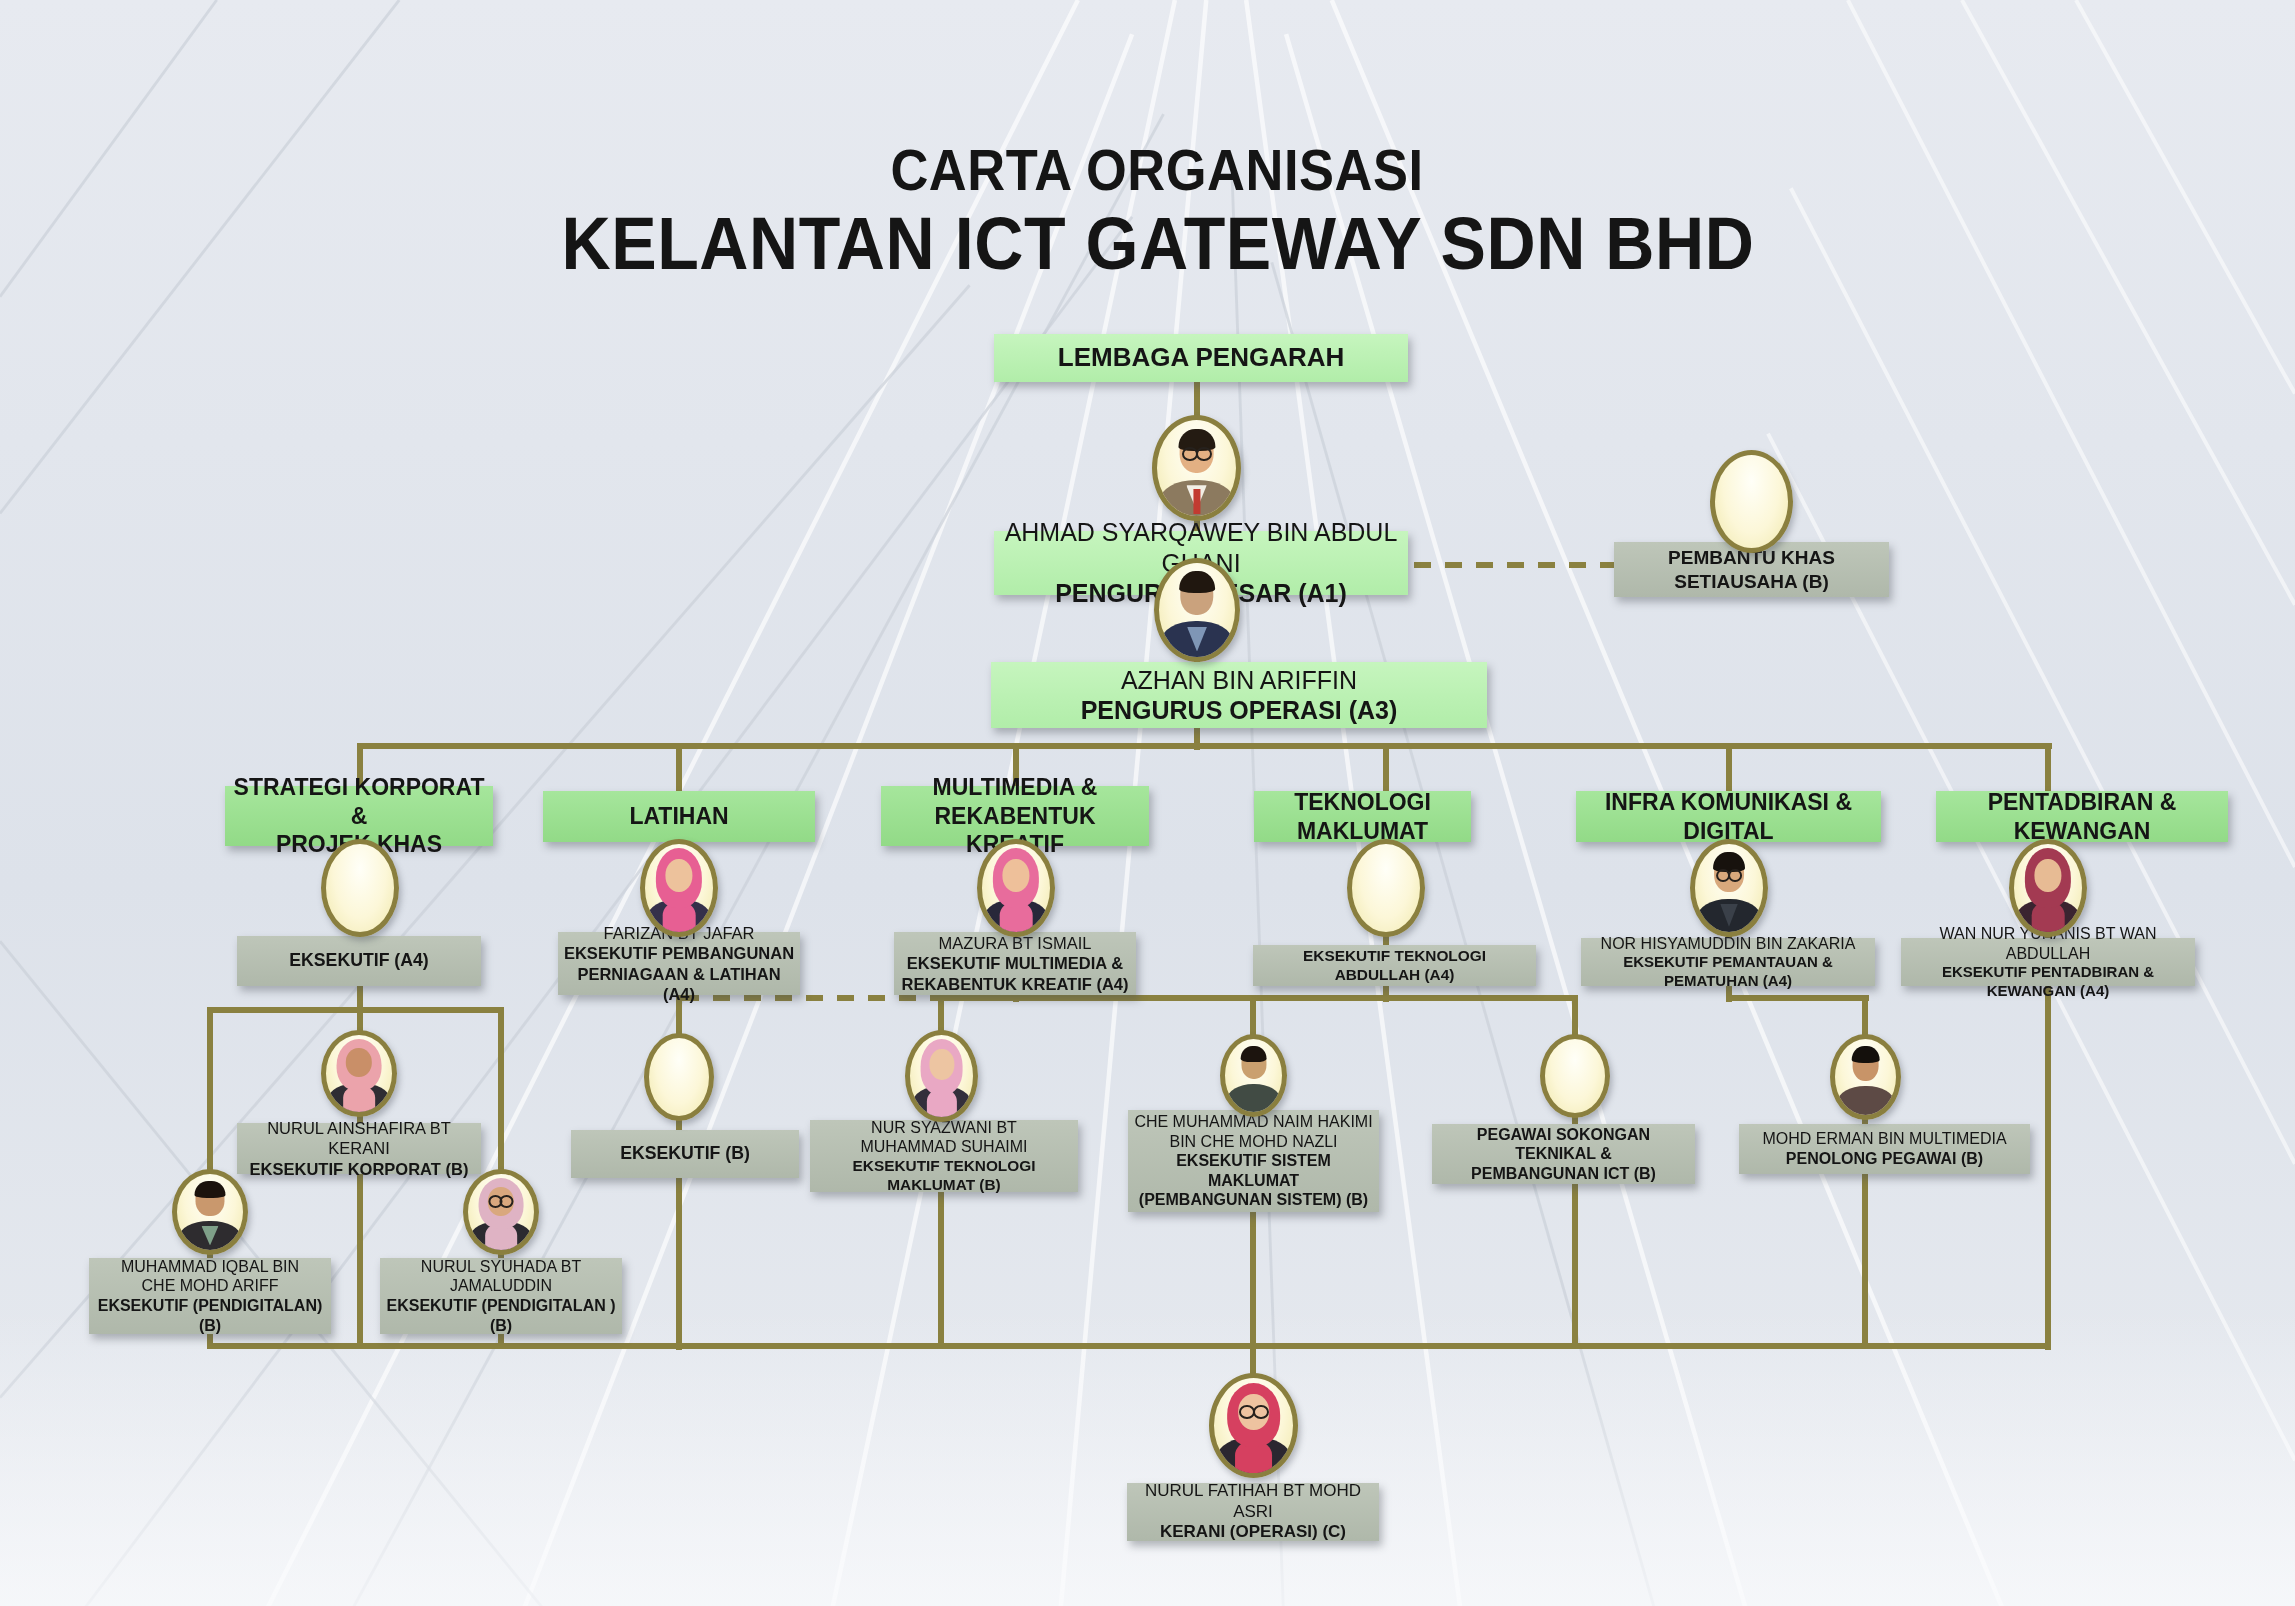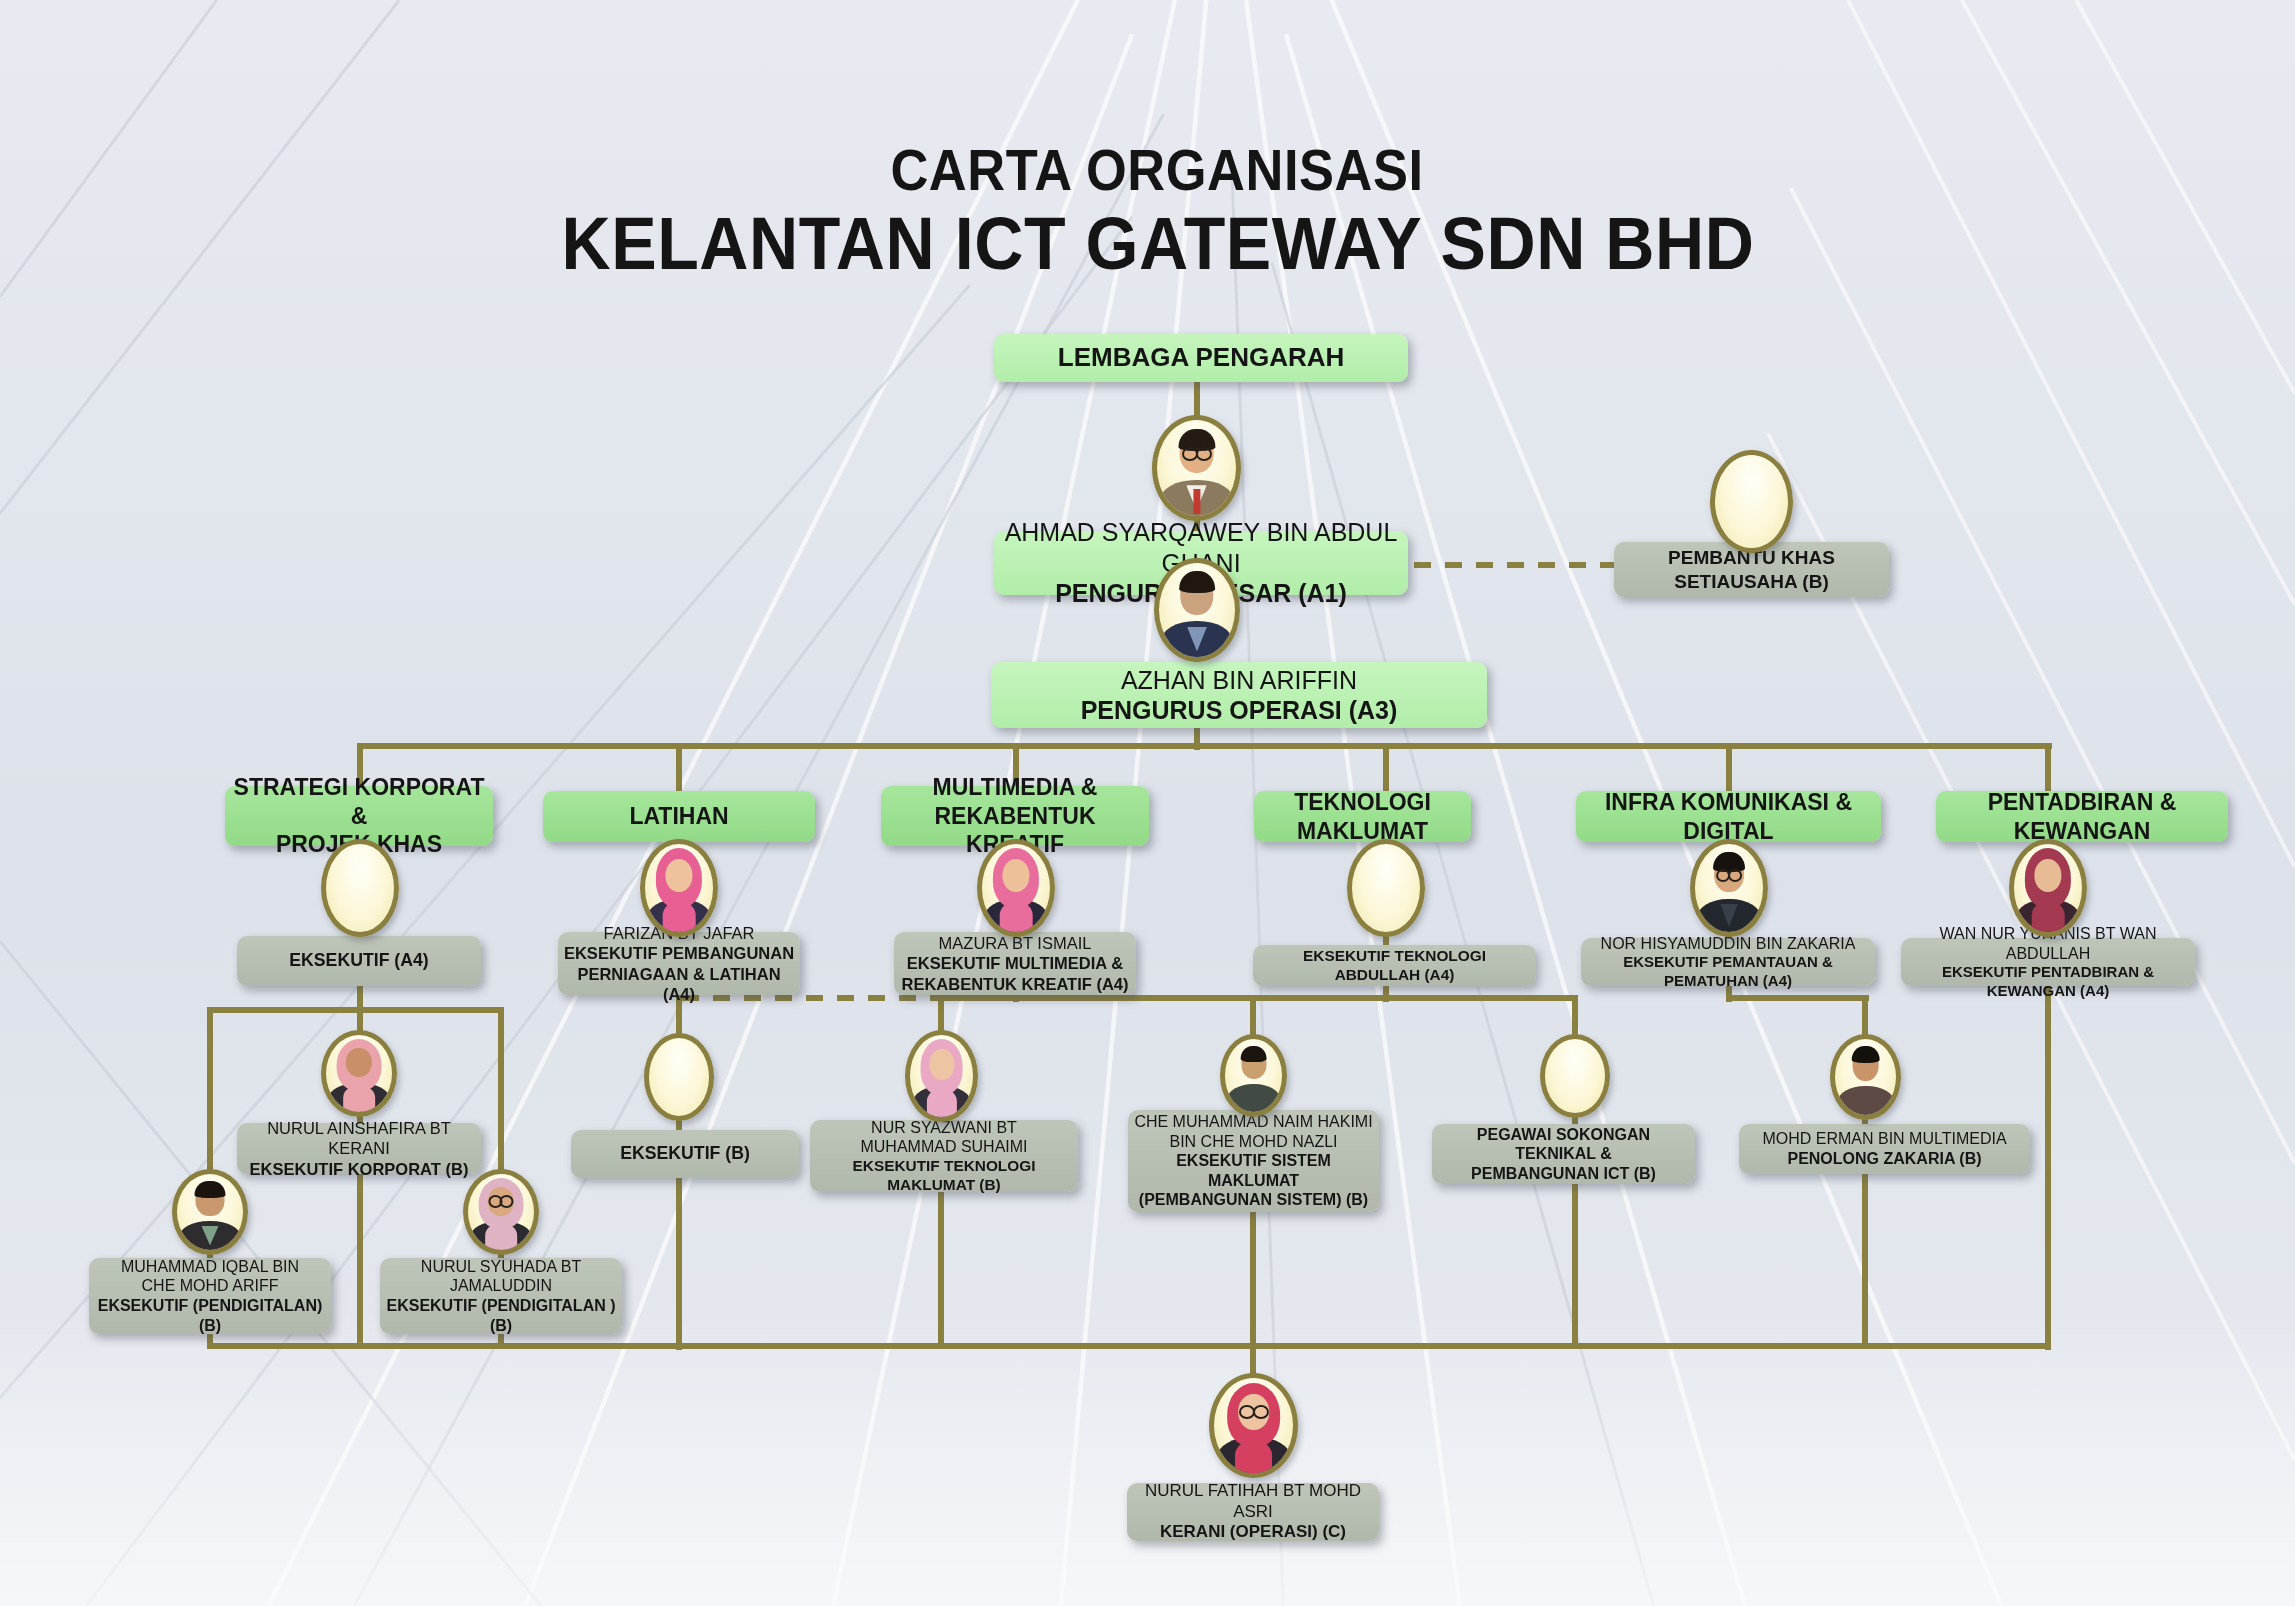--- a/index.html
+++ b/index.html
@@ -9,21 +9,21 @@
   .haze{position:absolute;left:0;bottom:0;width:100%;height:297px;z-index:0;
         background:linear-gradient(180deg,rgba(250,251,253,0),rgba(250,251,253,.75))}
   .title1{position:absolute;left:1157px;top:137px;transform:translateX(-50%) scaleX(.92);
           font-size:57px;font-weight:bold;letter-spacing:0.6px;z-index:2;white-space:nowrap}
   .title2{position:absolute;left:1158px;top:201px;transform:translateX(-50%) scaleX(.92);
           font-size:74px;font-weight:bold;letter-spacing:0.6px;z-index:2;white-space:nowrap}
   .line{position:absolute;background:#8a8140;z-index:1}
   .dash{position:absolute;z-index:1;height:6.3px;
         background:repeating-linear-gradient(90deg,#8a8140 0 17px,transparent 17px 31px)}
   .box{position:absolute;z-index:2;display:flex;flex-direction:column;align-items:center;justify-content:center;
-       text-align:center;border-radius:10px;box-shadow:3.4px 4.6px 8px rgba(70,75,85,.38);
+       text-align:center;border-radius:0;box-shadow:3.4px 4.6px 8px rgba(70,75,85,.38);
        line-height:1.22;white-space:pre-line;padding:2.3px 5.7px}
   .level{background:linear-gradient(180deg,#c6f5be,#b1eda9)}
   .dept{background:linear-gradient(180deg,#a6e69c,#92da87);font-weight:bold;font-size:23px;line-height:1.25}
   .gray{background:linear-gradient(180deg,#bec6b9,#afb8aa)}
   .nm{font-weight:normal}
   .rl{font-weight:bold}
   .avatar{position:absolute;z-index:3;border:5.1px solid #8a7f3f;border-radius:50%;overflow:hidden;
           background:radial-gradient(ellipse at 50% 28%,#fffff8 0%,#fcf7d8 55%,#f0e8ac 100%);
           box-shadow:2.3px 4px 6.8px rgba(70,75,85,.35)}
   .avatar div{position:absolute}
@@ -194,21 +194,21 @@
 (PEMBANGUNAN SISTEM) (B)</div>
 </div>
 
 <div class="box gray" style="left:1432px;top:1124px;width:263px;height:60px">
   <div class="rl" style="font-size:16px">PEGAWAI SOKONGAN TEKNIKAL &amp;
 PEMBANGUNAN ICT (B)</div>
 </div>
 
 <div class="box gray" style="left:1739px;top:1124px;width:291px;height:50px">
   <div class="nm" style="font-size:16px">MOHD ERMAN BIN MULTIMEDIA</div>
-  <div class="rl" style="font-size:16px">PENOLONG ZAKARIA (B)</div>
+  <div class="rl" style="font-size:16px">PENOLONG PEGAWAI (B)</div>
 </div>
 
 <div class="box gray" style="left:89px;top:1258px;width:242px;height:76px">
   <div class="nm" style="font-size:16px">MUHAMMAD IQBAL BIN
 CHE MOHD ARIFF</div>
   <div class="rl" style="font-size:16px">EKSEKUTIF (PENDIGITALAN)(B)</div>
 </div>
 
 <div class="box gray" style="left:380px;top:1258px;width:242px;height:76px">
   <div class="nm" style="font-size:16px">NURUL SYUHADA BT

